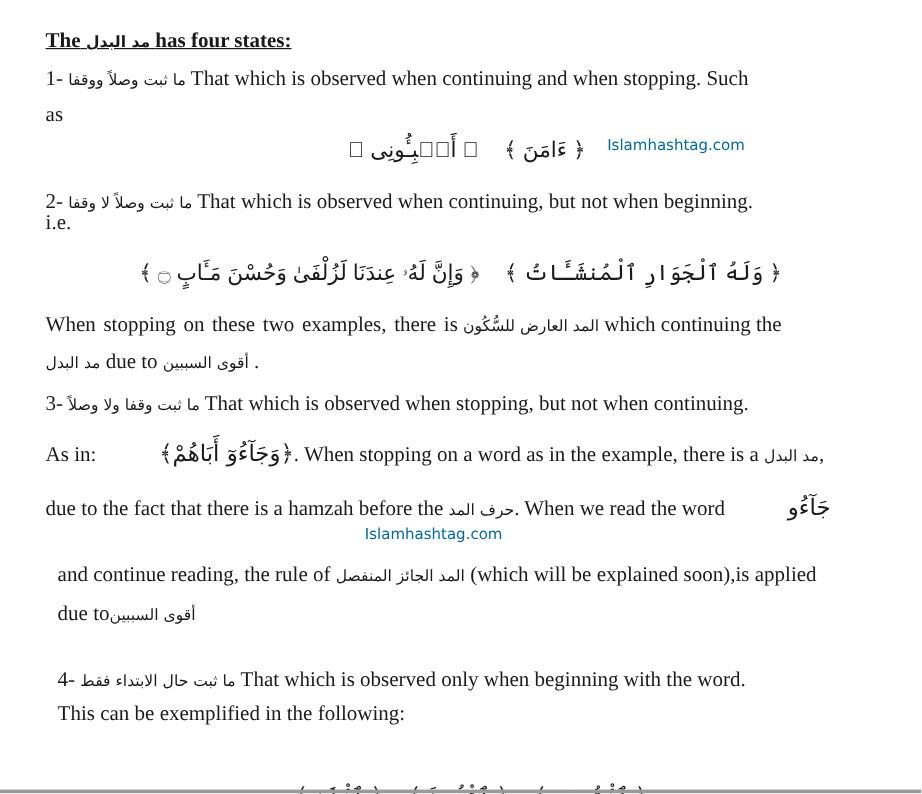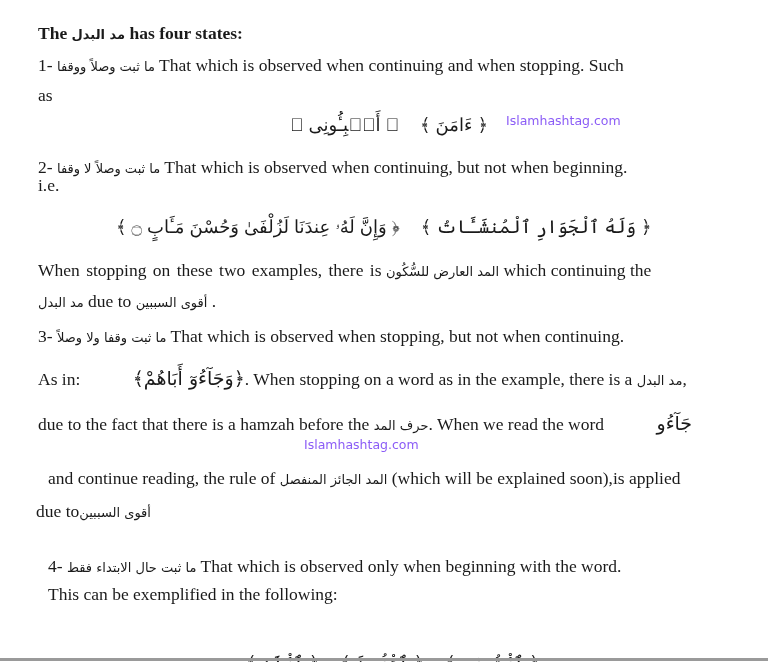--- a/index.html
+++ b/index.html
@@ -5,22 +5,22 @@
   html, body { margin: 0; padding: 0; }
   body {
     width: 768px; height: 662px; background: #ffffff; position: relative; overflow: hidden;
     font-family: "Liberation Serif", "DejaVu Serif", serif; color: #1a1a1a;
   }
   .line { position: absolute; white-space: nowrap; font-size: 17.5px; line-height: 22px; }
   .ar { font-family: "DejaVu Sans", "Liberation Sans", sans-serif; font-size: 13px; direction: rtl; unicode-bidi: isolate; display: inline-block; }
   .ar-lg { font-family: "DejaVu Sans", sans-serif; font-size: 19px; direction: rtl; unicode-bidi: isolate; display: inline-block; margin-left: 48px; }
   .verse-row { position: absolute; white-space: nowrap; font-family: Liberation Sans, sans-serif; font-size: 18px; direction: rtl; }
   .verse { display: inline-block; margin: 0 8px; unicode-bidi: isolate; }
-  .bold { font-weight: bold; }
-  .watermark { position: absolute; font-family: "DejaVu Sans", sans-serif; font-size: 12.5px; color: #8b5cf6; }
+  .bold { font-weight: bold; text-decoration: underline; }
+  .watermark { position: absolute; font-family: "DejaVu Sans", sans-serif; font-size: 12.5px; color: #0369a1; }
   .bottom-rule { position: absolute; left: 0; top: 658px; width: 768px; height: 3px; background: #9a9a9a; }
 </style>
 </head>
 <body>
 
 <div class="line bold" style="left:38px; top:22px;">
   <span>The</span>
   <span class="ar bold">مد البدل</span>
   <span>has four states:</span>
 </div>
@@ -74,21 +74,21 @@
   <span>due to the fact that there is a hamzah before the</span>
   <span class="ar">حرف المد</span><span>.  When we read the word</span>
   <span class="ar-lg">جَآءُو</span>
 </div>
 <div class="watermark" style="left:304px; top:437px;">Islamhashtag.com</div>
 <div class="line" style="left:48px; top:467px;">
   <span>and continue reading, the rule of</span>
   <span class="ar">المد الجائز المنفصل</span>
   <span>(which will be explained soon),is applied</span>
 </div>
-<div class="line" style="left:36px; top:500px;text-align:right;">
+<div class="line" style="left:48px; top:500px;text-align:right;">
   <span>due to</span><span class="ar">أقوى السببين</span>
 </div>
 
 <div class="line" style="left:48px; top:555px;">
   <span>4-</span>
   <span class="ar">ما ثبت حال الابتداء فقط</span>
   <span>That which is observed  only when beginning with the word.</span>
 </div>
 <div class="line" style="left:48px; top:583px;">This can be exemplified in the following:</div>
 <div class="verse-row" style="left:238px; top:617px;margin-top:35px;">

